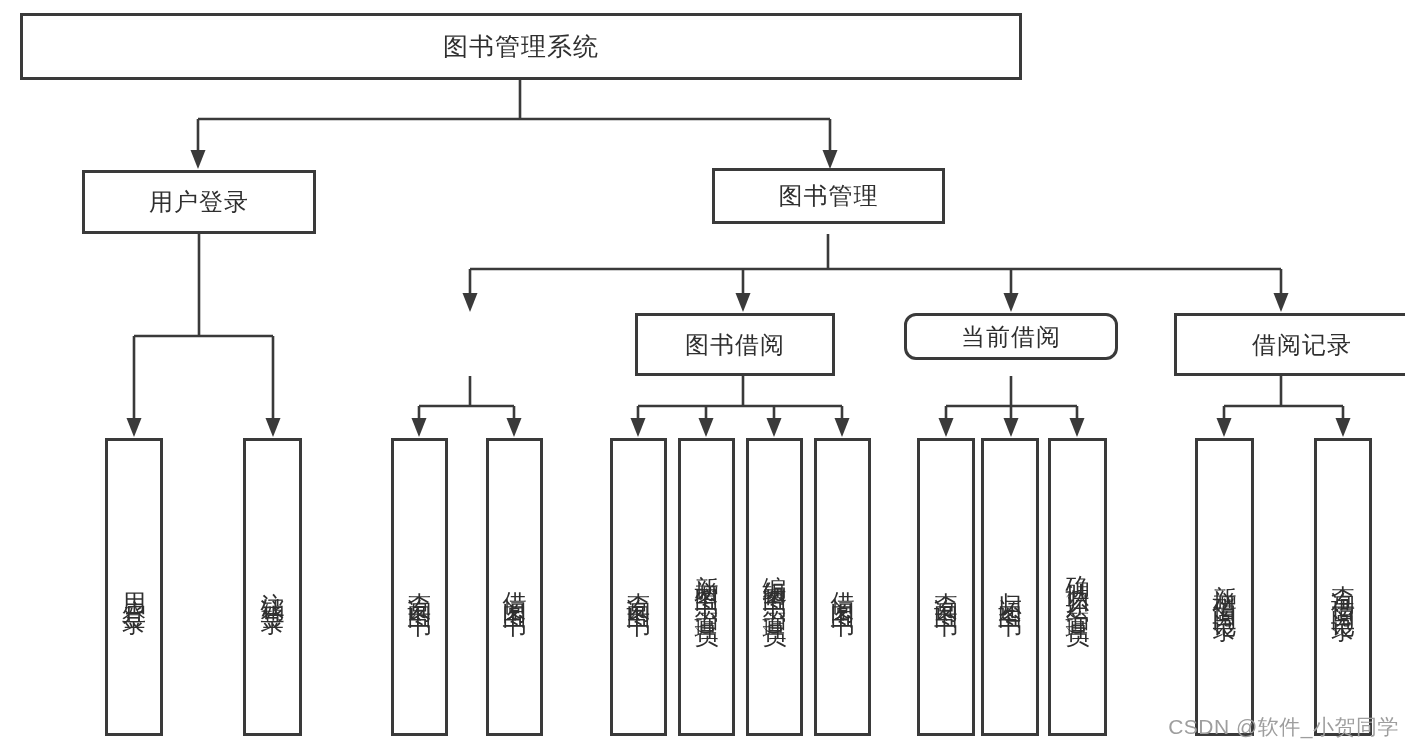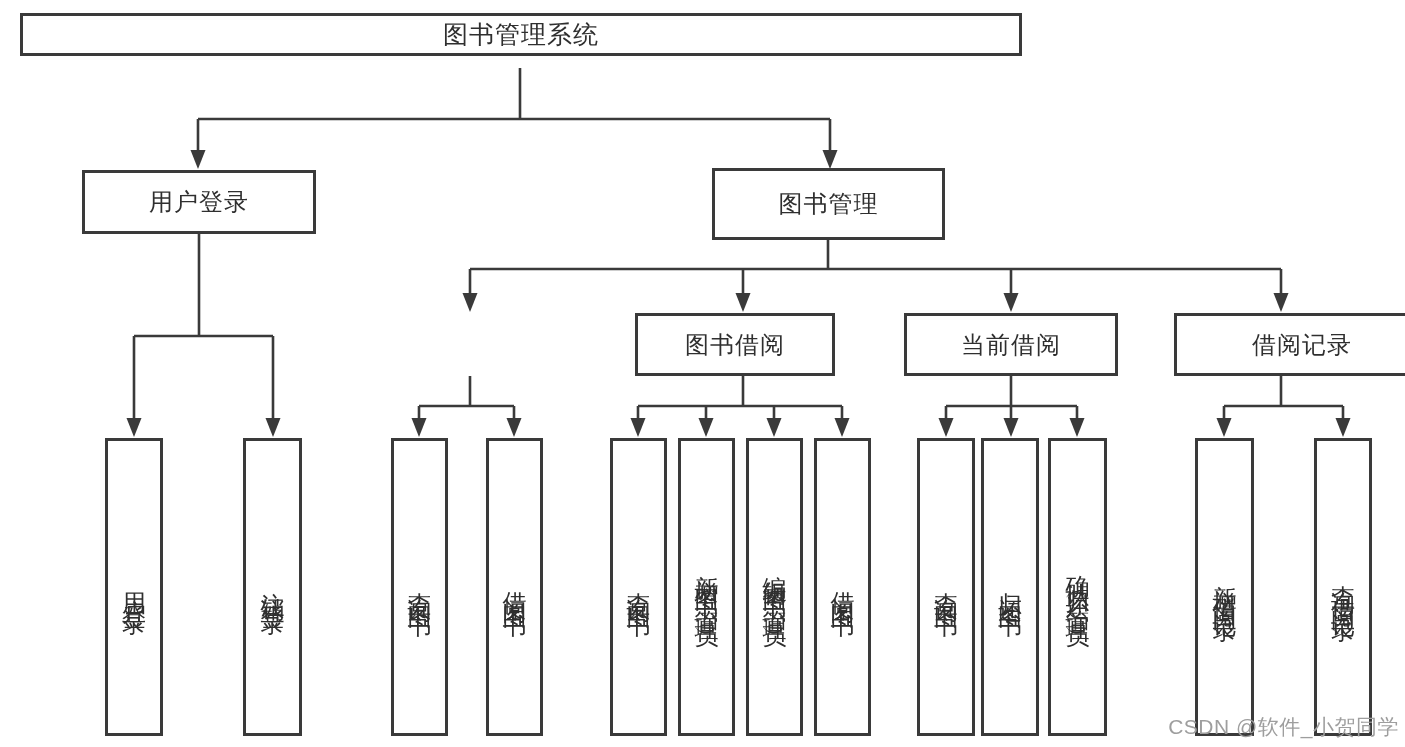--- a/index.html
+++ b/index.html
@@ -69,27 +69,27 @@
     <path d="M1011 376 V406 M946 406 H1077 M946 406 V420 M1011 406 V420 M1077 406 V420"></path>
     <polygon points="938.5,418 953.5,418 946,437"></polygon>
     <polygon points="1003.5,418 1018.5,418 1011,437"></polygon>
     <polygon points="1069.5,418 1084.5,418 1077,437"></polygon>
 
     <path d="M1281 376 V406 M1224 406 H1343 M1224 406 V420 M1343 406 V420"></path>
     <polygon points="1216.5,418 1231.5,418 1224,437"></polygon>
     <polygon points="1335.5,418 1350.5,418 1343,437"></polygon>
   </svg>
 
-  <div class="node root" style="left:20px;top:13px;width:1002px;height:43px;">图书管理系统</div>
+  <div class="node root" style="left:20px;top:13px;width:1002px;height:67px;">图书管理系统</div>
 
   <div class="node" style="left:82px;top:170px;width:234px;height:64px;">用户登录</div>
-  <div class="node" style="left:712px;top:168px;width:233px;height:72px;">图书管理</div>
+  <div class="node" style="left:712px;top:168px;width:233px;height:56px;">图书管理</div>
 
   <div class="node" style="left:635px;top:313px;width:200px;height:63px;">图书借阅</div>
-  <div class="node" style="left:904px;top:313px;width:214px;height:63px;">当前借阅</div>
+  <div class="node" style="left:904px;top:313px;width:214px;height:47px;border-radius:12px;">当前借阅</div>
   <div class="node" style="left:1174px;top:313px;width:256px;height:63px;">借阅记录</div>
 
   <div class="vnode" style="left:105px;top:438px;width:58px;height:298px;">
     <span class="vtext">用户登录</span>
   </div>
   <div class="vnode" style="left:243px;top:438px;width:59px;height:298px;">
     <span class="vtext">注销登录</span>
   </div>
 
   <div class="vnode" style="left:391px;top:438px;width:57px;height:298px;">

